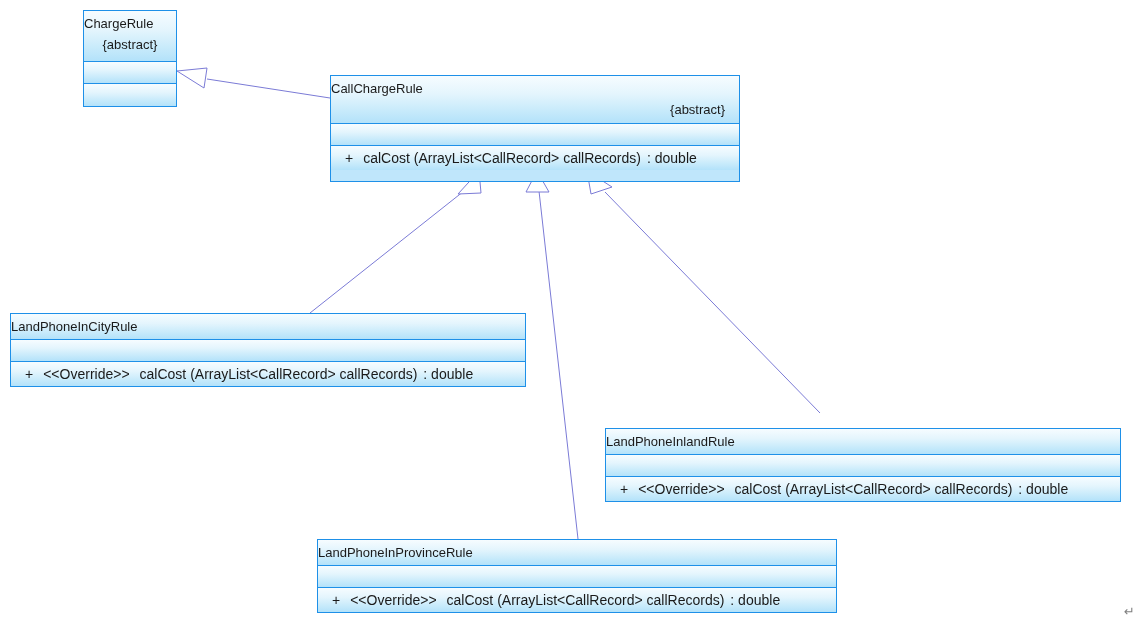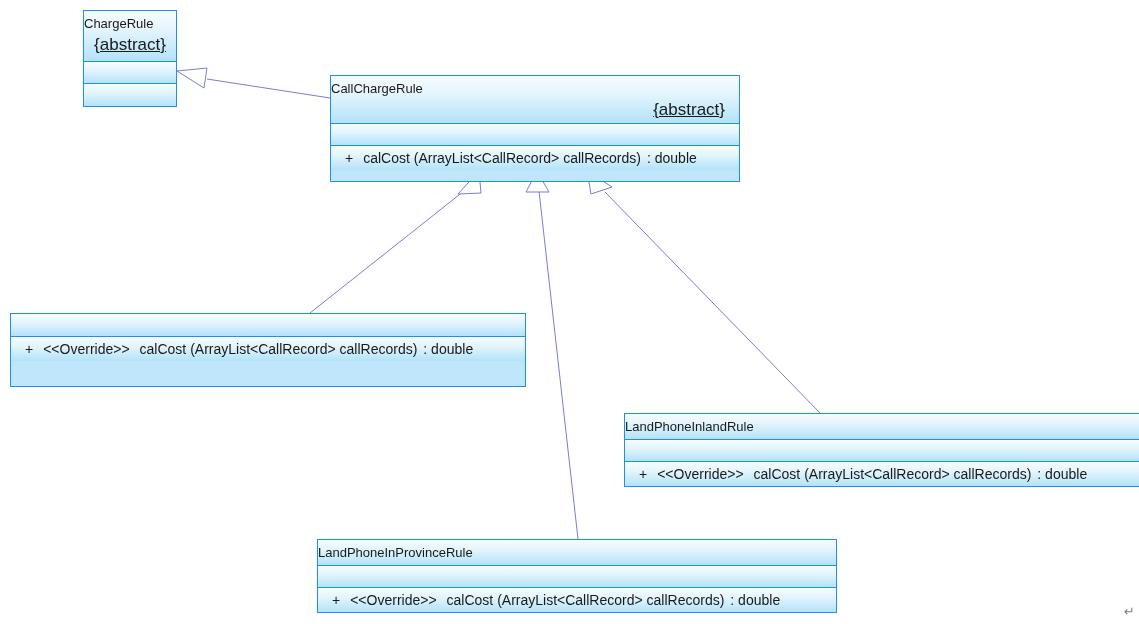--- a/index.html
+++ b/index.html
@@ -49,22 +49,21 @@
     padding-top: 2px;
   }
   .class-name {
     display: block;
     text-align: left;
     white-space: nowrap;
   }
   .abstract-tag {
     display: block;
     white-space: nowrap;
-    font-size: 17px;
-    text-decoration: underline;
+    font-size: 13px;
   }
   .abstract-center { text-align: center; }
   .abstract-right  { text-align: right; padding-right: 14px; }
   .attr-compartment {
     height: 23px;
   }
   .op-compartment {
     font-size: 14px;
     line-height: 25px;
     color: #1a1a1a;
@@ -125,27 +124,30 @@
       <span class="class-name">CallChargeRule</span>
       <span class="abstract-tag abstract-right">{abstract}</span>
     </div>
     <div class="compartment attr-compartment" style="height:22px;"></div>
     <div class="compartment op-compartment" style="height:25px;">
       <span class="op-vis">+</span><span class="op-sig">calCost (ArrayList&lt;CallRecord&gt; callRecords)</span><span class="op-ret">: double</span>
     </div>
   </div>
 
   <div class="uml-class" style="left:10px; top:313px; width:516px; height:74px;">
+    <div class="compartment name-compartment" style="height:25px;">
+      <span class="class-name">LandPhoneInCityRule</span>
+    </div>
     <div class="compartment attr-compartment" style="height:22px;"></div>
     <div class="compartment op-compartment" style="height:25px;">
       <span class="op-vis">+</span><span class="op-stereotype">&lt;&lt;Override&gt;&gt;</span><span class="op-sig">calCost (ArrayList&lt;CallRecord&gt; callRecords)</span><span class="op-ret">: double</span>
     </div>
   </div>
 
-  <div class="uml-class" style="left:605px; top:413px; width:516px; height:74px;margin-left:19px;">
+  <div class="uml-class" style="left:605px; top:428px; width:516px; height:74px;">
     <div class="compartment name-compartment" style="height:25px;">
       <span class="class-name">LandPhoneInlandRule</span>
     </div>
     <div class="compartment attr-compartment" style="height:22px;"></div>
     <div class="compartment op-compartment" style="height:25px;">
       <span class="op-vis">+</span><span class="op-stereotype">&lt;&lt;Override&gt;&gt;</span><span class="op-sig">calCost (ArrayList&lt;CallRecord&gt; callRecords)</span><span class="op-ret">: double</span>
     </div>
   </div>
 
   <div class="uml-class" style="left:317px; top:539px; width:520px; height:74px;">

